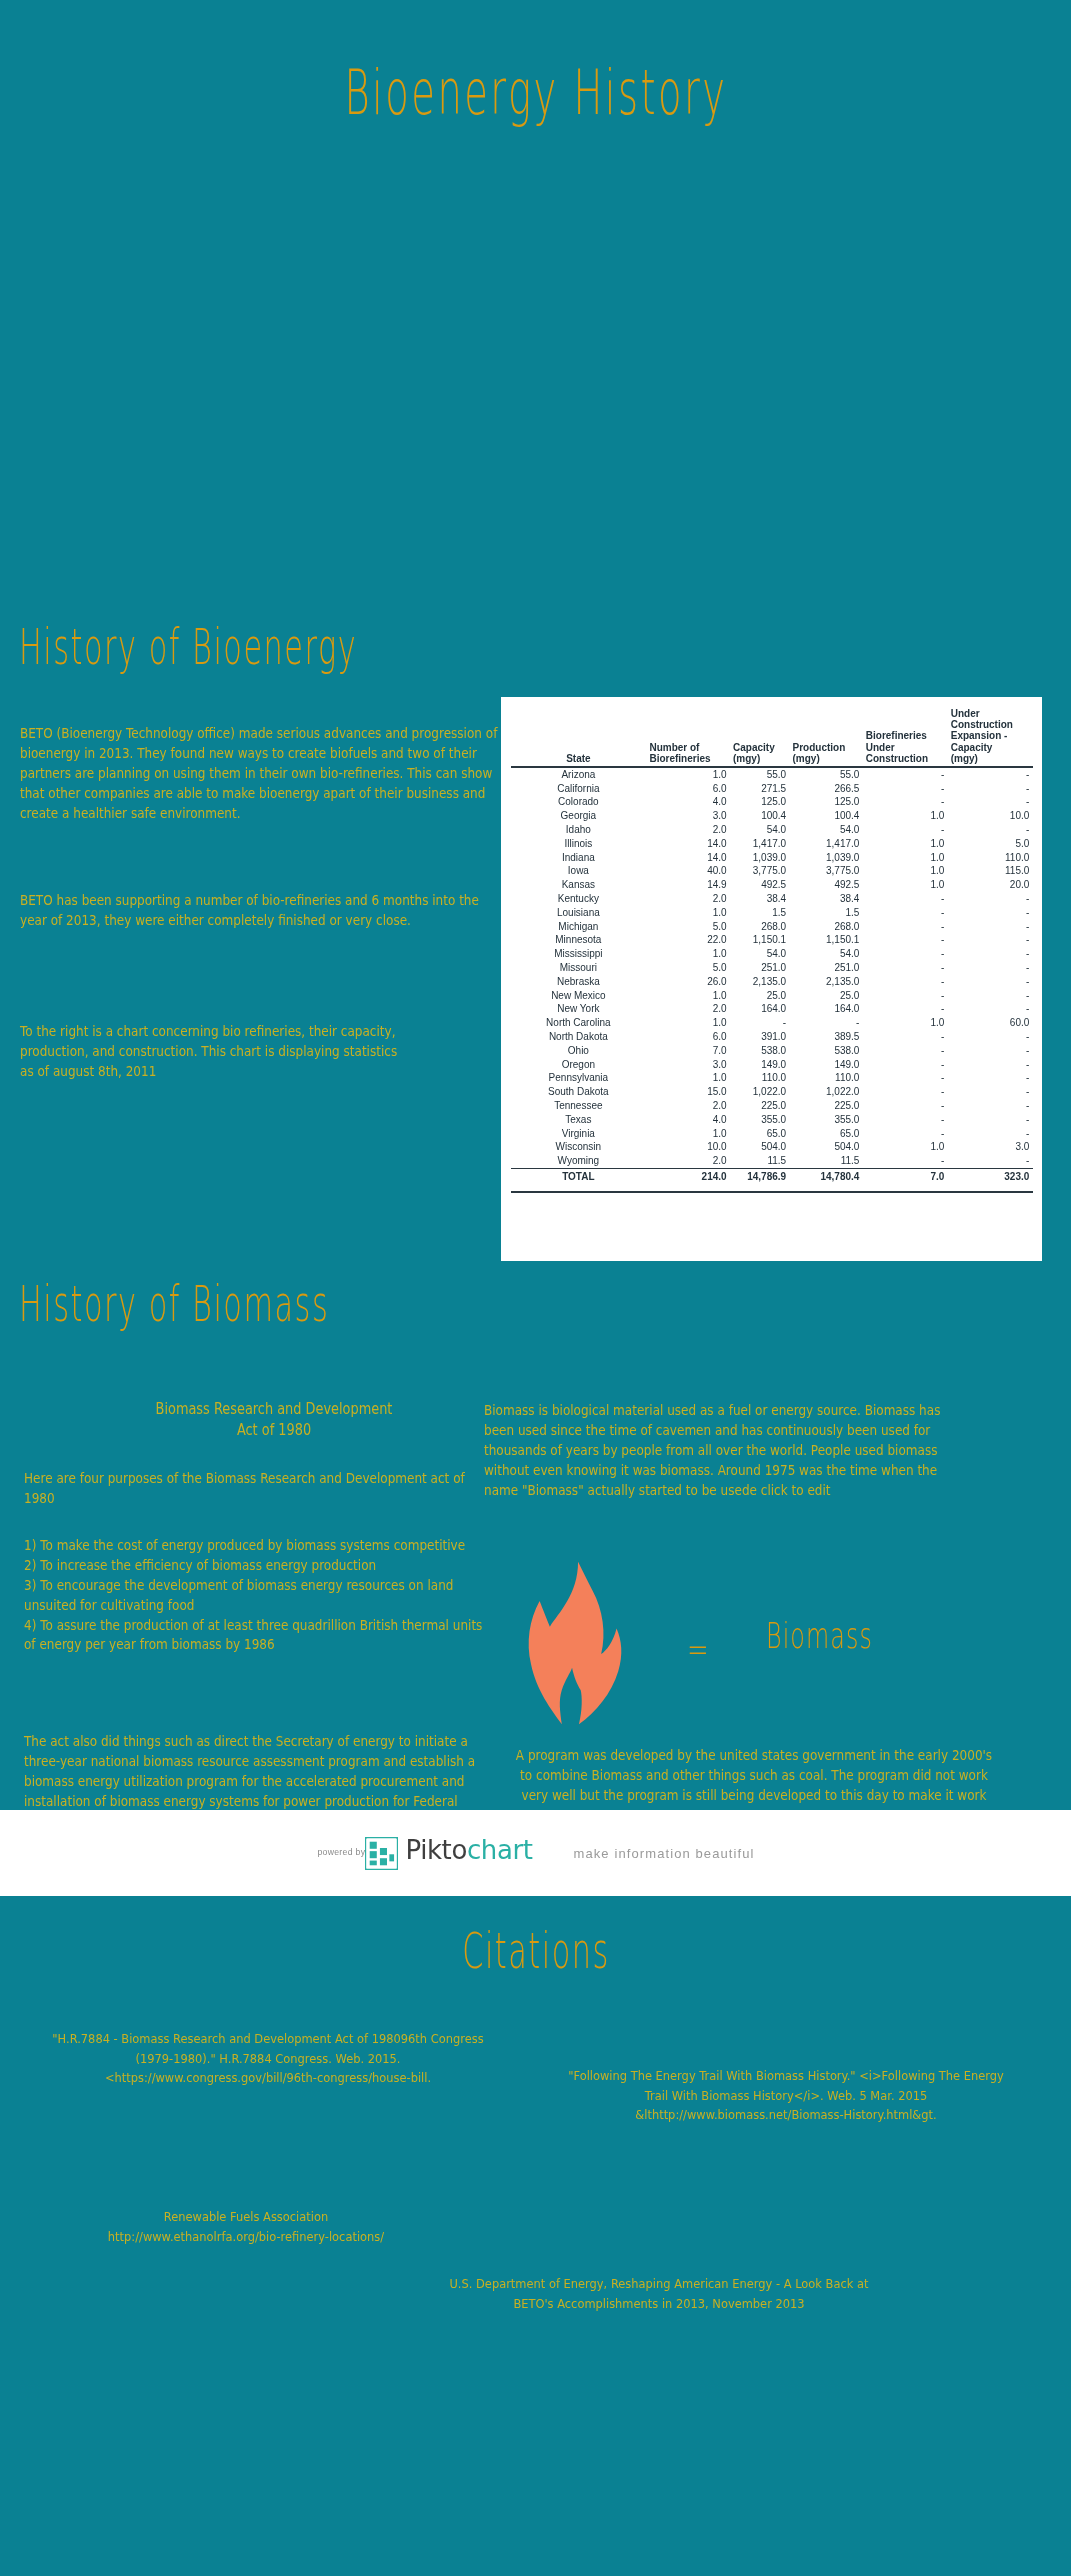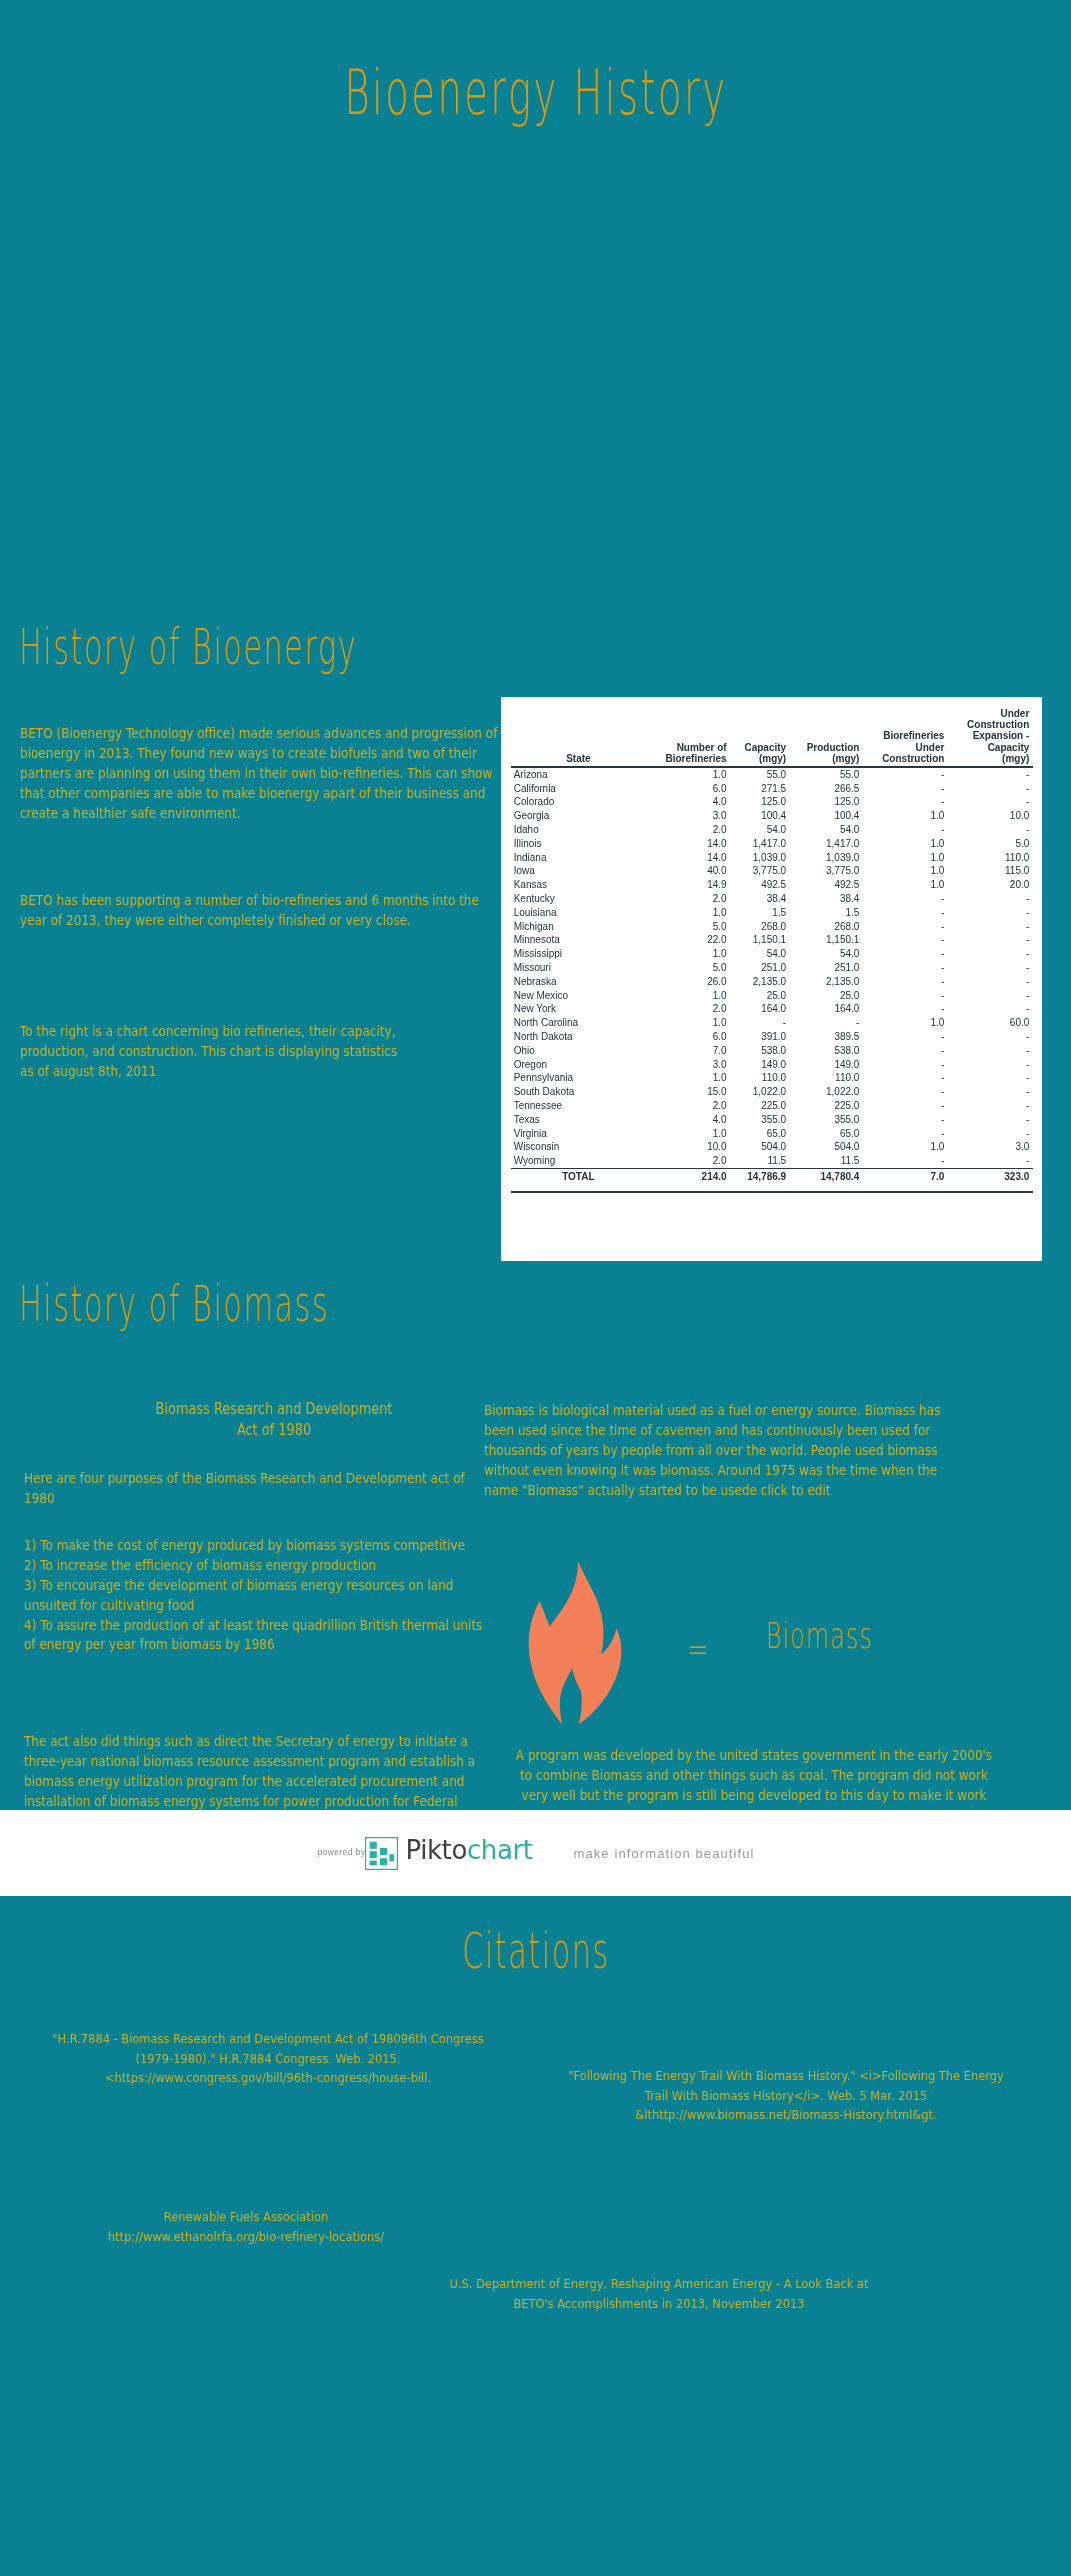--- a/index.html
+++ b/index.html
@@ -143,39 +143,39 @@
     border-collapse: collapse;
     font-family: "Liberation Sans", sans-serif;
     color: #24323c;
   }
   #bio-table thead th {
     font-size: 10px;
     font-weight: bold;
     vertical-align: bottom;
     padding: 0 3.2px 2.4px 3.2px;
     line-height: 1.12;
-    text-align: right;
+    text-align: left;
     white-space: pre-line;
   }
   #bio-table thead th.col-state {
     text-align: center;
     width: 26%;
   }
   #bio-table thead tr.head-row th {
     border-bottom: 2px solid #2a3740;
   }
   #bio-table tbody td {
     font-size: 10px;
     padding: 0.5px 3.2px;
     text-align: right;
     white-space: nowrap;
     line-height: 1.28;
   }
   #bio-table tbody td.state-cell {
-    text-align: left;
+    text-align: center;
   }
   #bio-table tbody tr.total-row td {
     font-weight: bold;
     border-top: 1.6px solid #2a3740;
     border-bottom: 2.4px double #2a3740;
     padding-top: 1.6px;
     padding-bottom: 7px;
   }
   #bio-table tbody tr.total-row td.state-cell {
     text-align: center;

